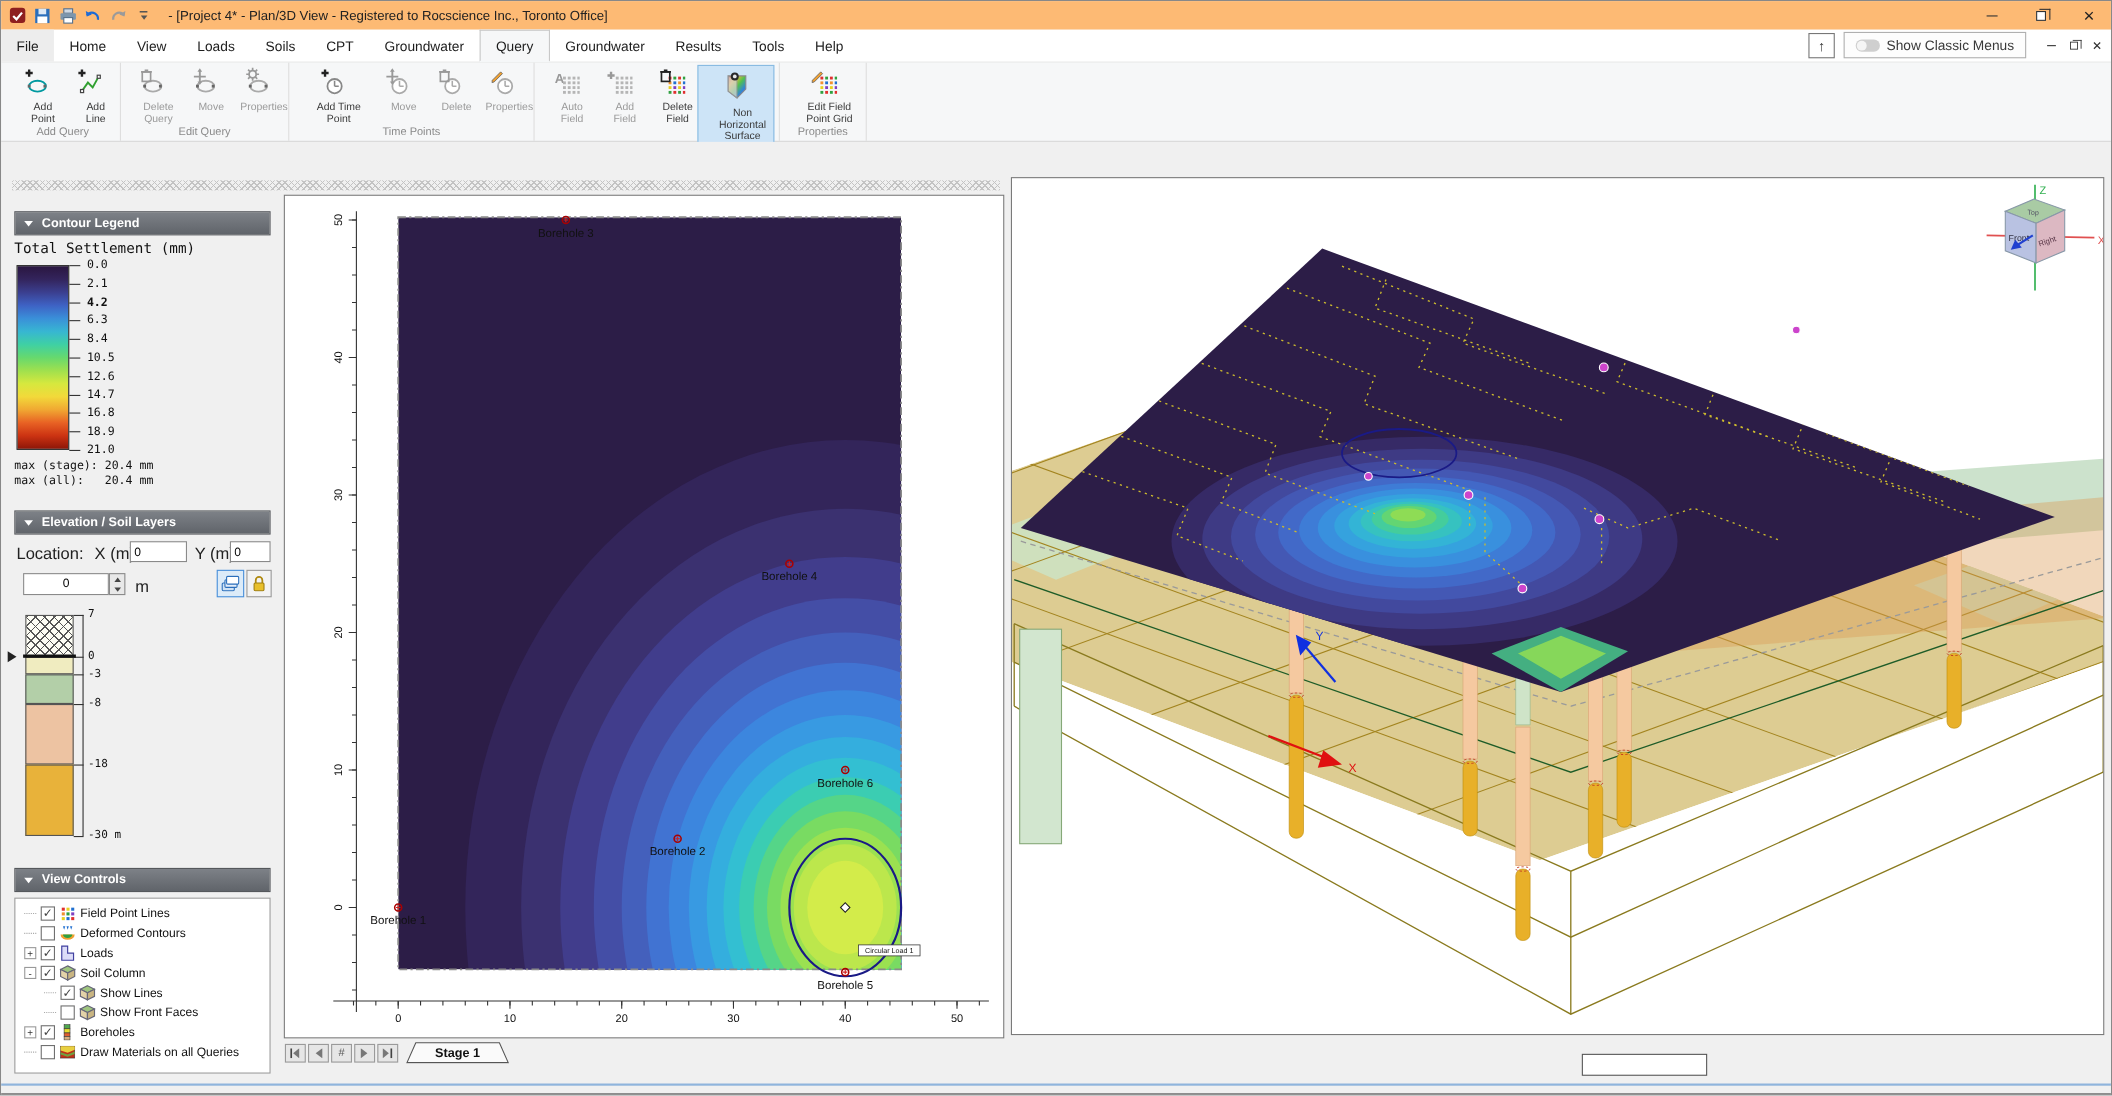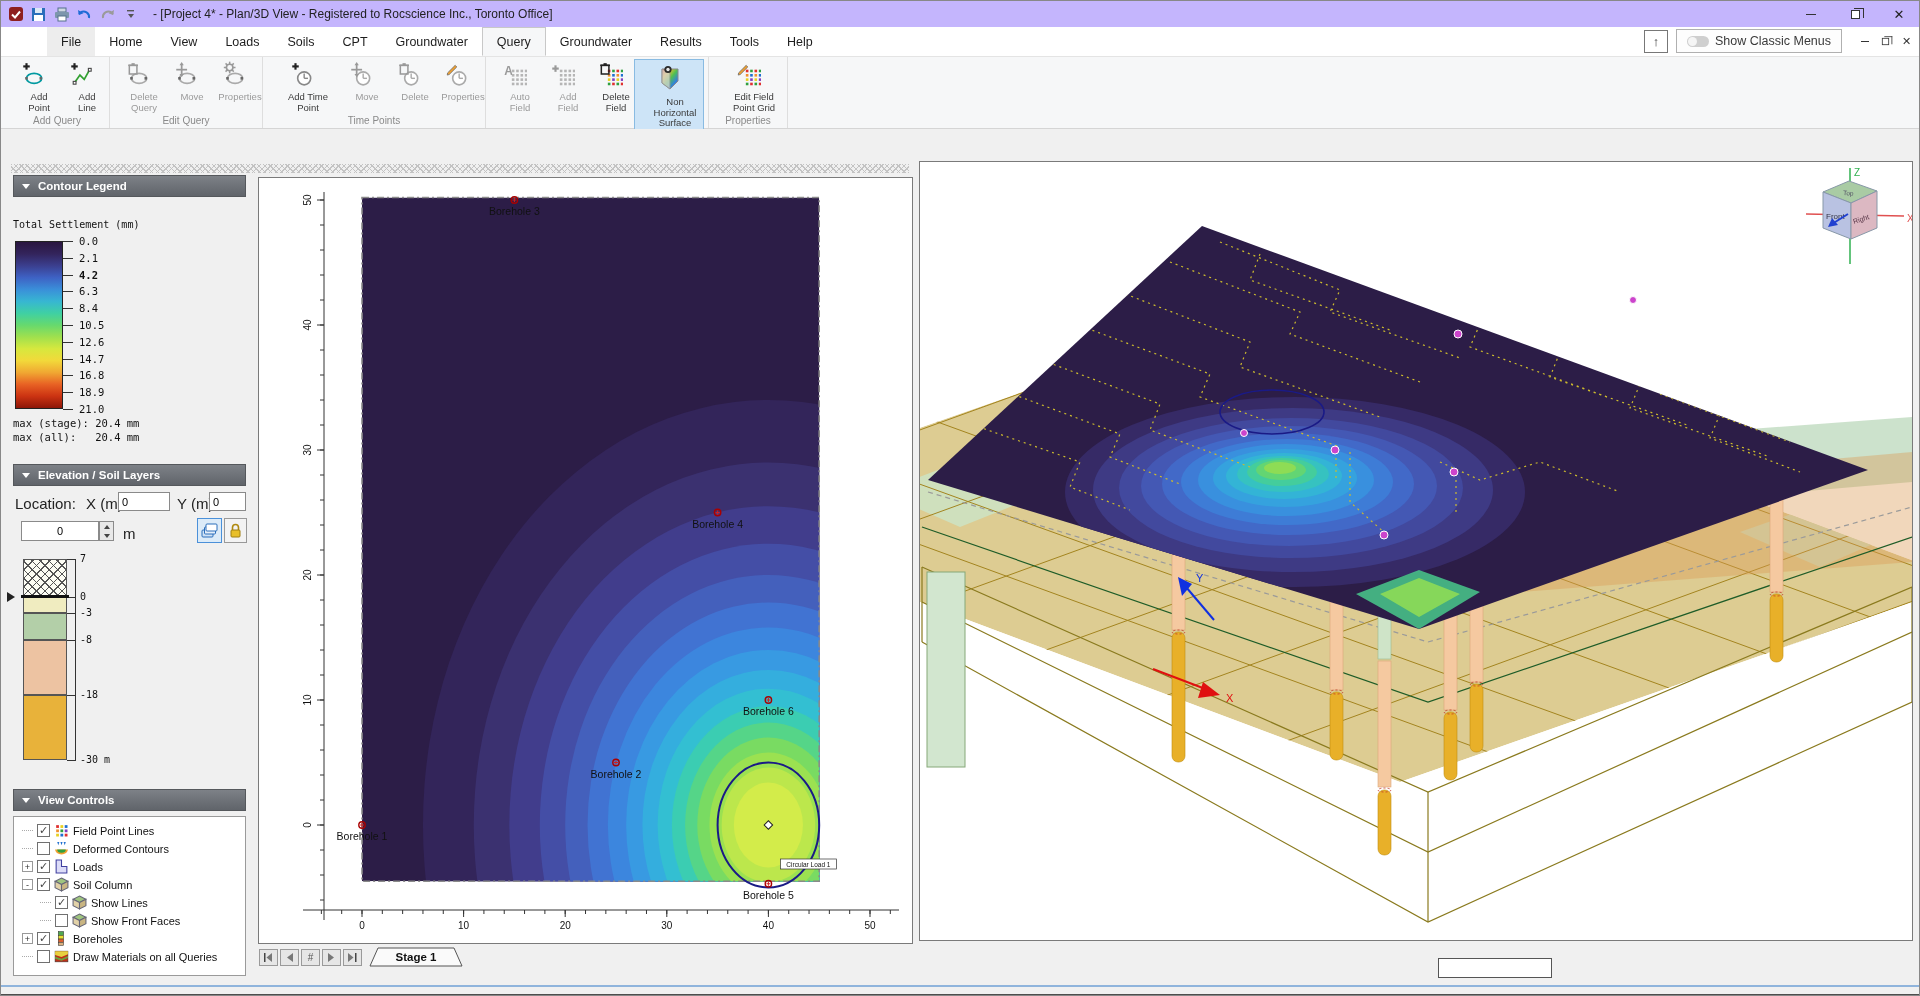--- a/index.html
+++ b/index.html
@@ -1,31 +1,31 @@
 <!DOCTYPE html>
 <html><head>
 <meta charset="utf-8">
 <style>
   html,body{margin:0;padding:0;background:#dadada;}
   *{box-sizing:border-box;font-family:"Liberation Sans",sans-serif;}
   #app{position:relative;width:1920px;height:996px;background:#f0f0f0;overflow:hidden;border:1px solid #888;}
   .abs{position:absolute;}
   
-  #titlebar{left:0;top:0;width:1920px;height:26px;background:#c4b5fd;display:flex;align-items:center;}
+  #titlebar{left:0;top:0;width:1920px;height:26px;background:#fdba74;display:flex;align-items:center;}
   .qat{display:flex;align-items:center;gap:6px;padding-left:6px;}
   .qat .qicon{width:17px;height:17px;display:flex;align-items:center;justify-content:center;}
   #title-text{font-size:12px;color:#222;margin-left:14px;white-space:nowrap;}
   #searchbox{position:absolute;left:593px;top:3px;width:395px;height:20px;border:1px solid #8a8a8a;background:#fff;font-size:11.5px;color:#555;padding:0 6px;}
   .winbtns{position:absolute;right:0;top:0;height:26px;display:flex;}
   .winbtn{width:44px;height:26px;display:flex;align-items:center;justify-content:center;color:#222;font-size:13px;}
   .bar-min{width:10px;height:1px;background:#333;}
   .ico-restore{width:9px;height:9px;border:1px solid #333;position:relative;background:#fff;}
   .ico-restore:before{content:"";position:absolute;left:2px;top:-3px;width:9px;height:9px;border:1px solid #333;border-bottom:none;border-left:none;}
   
-  #menubar{left:0;top:26px;width:1920px;height:30px;background:#fff;display:flex;align-items:stretch;border-bottom:1px solid #e4e4e4;padding-left:46px;}
+  #menubar{left:0;top:26px;width:1920px;height:30px;background:#fff;display:flex;align-items:stretch;border-bottom:1px solid #e4e4e4;}
   .tab{padding:0 14px;display:flex;align-items:center;font-size:12.5px;color:#1d1d1d;}
   .tab.active{border:1px solid #c8c8c8;border-bottom:1px solid #f6f7f8;background:#f6f7f8;}
   .tab.file{background:#ededed;}
   #menu-right{position:absolute;right:4px;top:28px;display:flex;align-items:center;gap:8px;}
   #pin-btn{width:24px;height:23px;border:1px solid #777;display:flex;align-items:center;justify-content:center;font-size:13px;color:#333;background:#fff;}
   #classic-box{height:24px;border:1px solid #b0b0b0;background:#fdfdfd;display:flex;align-items:center;gap:6px;padding:0 10px;font-size:12.5px;color:#3a3a3a;}
   .toggle-pill{width:22px;height:11px;border-radius:6px;background:#cfcfcf;position:relative;}
   .toggle-pill:before{content:"";position:absolute;left:1px;top:1px;width:9px;height:9px;border-radius:50%;background:#f5f5f5;}
   .mdi{display:flex;gap:4px;align-items:center;margin-left:6px;}
   .mdibtn{width:17px;height:17px;display:flex;align-items:center;justify-content:center;color:#333;font-size:11px;}
@@ -39,21 +39,21 @@
   .rbtn.activebtn{background:#cde4f7;border:1px solid #89bbe2;}
   .rgroup .glabel{font-size:10px;color:#8a8a8a;text-align:center;padding:1px 0 2px 0;}
   
   #client{left:0;top:128px;width:1920px;height:856px;background:#f0f0f0;}
   #dock-strip{left:10px;top:35px;width:898px;height:9px;
      background-image:repeating-linear-gradient(45deg,#c3c3c3 0 1px,transparent 1px 4px),repeating-linear-gradient(-45deg,#c3c3c3 0 1px,transparent 1px 4px);}
   
   .phdr{left:12px;width:233px;height:22px;background:linear-gradient(#7d8187,#60646a);color:#fff;font-weight:bold;font-size:11.5px;display:flex;align-items:center;gap:8px;padding-left:8px;border:1px solid #55585c;}
   .tri{width:0;height:0;border-left:4px solid transparent;border-right:4px solid transparent;border-top:5px solid #fff;}
   .mono{font-family:"DejaVu Sans Mono",monospace;}
-  #legend-title{left:12px;top:90px;font-size:10px;color:#111;}
+  #legend-title{left:12px;top:90px;font-size:13px;color:#111;}
   #legend-grad{left:14px;top:112px;width:48px;height:168px;border:1px solid #222;}
   .ltick{position:absolute;font-size:10.5px;color:#111;}
   .ltickline{position:absolute;width:10px;height:1px;background:#333;}
   #legend-max1,#legend-max2{left:12px;font-size:10.5px;color:#111;white-space:pre;}
   
   .small-lbl{font-size:15px;color:#222;}
   .field{border:1px solid #8a8a8a;background:#fff;font-size:11px;padding:0 3px;}
   .spinner{border:1px solid #8a8a8a;background:#e8e8e8;display:flex;flex-direction:column;}
   .spinner div{flex:1;display:flex;align-items:center;justify-content:center;}
   .sp-up{width:0;height:0;border-left:3px solid transparent;border-right:3px solid transparent;border-bottom:4px solid #444;}
@@ -421,21 +421,21 @@
 Point Grid</span>
           </div>
         </div>
         <div class="glabel">Properties</div>
       </div>
     </div>
 
   <div id="client" class="abs">
     <div id="dock-strip" class="abs"></div>
 
-    <div class="phdr abs" style="top:46px;">
+    <div class="phdr abs" style="top:63px;">
       <span class="tri"></span>
       <span>Contour Legend</span>
     </div>
     <div id="legend-title" class="abs mono">Total Settlement (mm)</div>
     <div id="legend-grad" class="abs" style="background: linear-gradient(rgb(42, 22, 64), rgb(51, 36, 92), rgb(59, 63, 143), rgb(62, 98, 196), rgb(58, 143, 217), rgb(55, 182, 210), rgb(63, 208, 164), rgb(102, 217, 110), rgb(159, 224, 78), rgb(214, 232, 62), rgb(242, 217, 58), rgb(240, 168, 50), rgb(232, 98, 36), rgb(204, 51, 18), rgb(142, 22, 8));"></div>
     <div id="legend-ticks">
         <div class="ltickline abs" style="left: 62px; top: 112px;"></div>
         <div class="ltick abs mono" style="left: 78px; top: 106px;">0.0</div>
         <div class="ltickline abs" style="left: 62px; top: 128.8px;"></div>
         <div class="ltick abs mono" style="left: 78px; top: 122.8px;">2.1</div>

